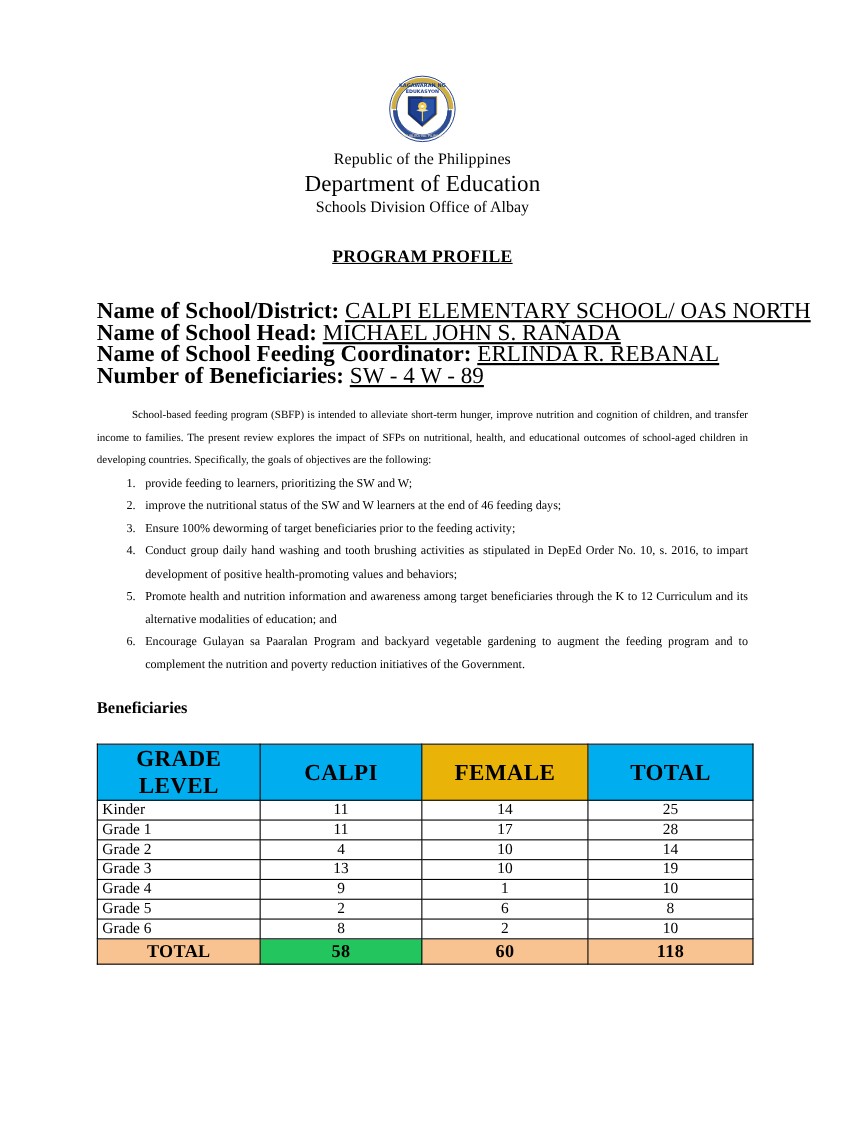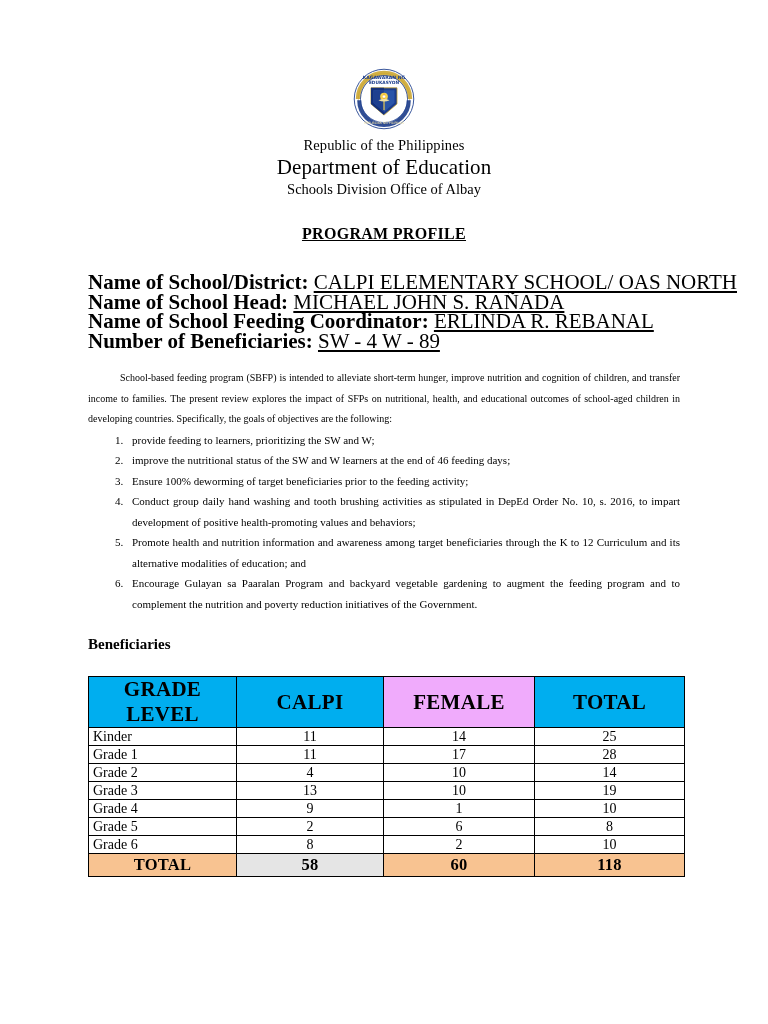--- a/index.html
+++ b/index.html
@@ -235,21 +235,21 @@
       <colgroup>
         <col class="c1">
           <col class="c2">
           <col class="c3">
           <col class="c4">
       </colgroup>
       <thead>
         <tr>
           <th style="background: rgb(0, 174, 239);">GRADE LEVEL</th>
           <th style="background: rgb(0, 174, 239);">CALPI</th>
-          <th style="background: #f0abfc;">FEMALE</th>
+          <th style="background: #eab308;">FEMALE</th>
           <th style="background: rgb(0, 174, 239);">TOTAL</th>
         </tr>
       </thead>
       <tbody>
         <tr>
           <td class="lvl">Kinder</td>
           <td class="num">11</td>
           <td class="num">14</td>
           <td class="num">25</td>
         </tr>
@@ -286,21 +286,21 @@
         <tr>
           <td class="lvl">Grade 6</td>
           <td class="num">8</td>
           <td class="num">2</td>
           <td class="num">10</td>
         </tr>
       </tbody>
       <tfoot>
         <tr>
           <td style="background: rgb(248, 195, 145);">TOTAL</td>
-          <td style="background: #e5e5e5; font-family: Liberation Serif, serif;">58</td>
+          <td style="background: #22c55e; font-family: Liberation Serif, serif;">58</td>
           <td style="background: rgb(248, 195, 145);">60</td>
           <td style="background: rgb(248, 195, 145);">118</td>
         </tr>
       </tfoot>
     </table>
   </div>
 
 </div>
 
 </body></html>

